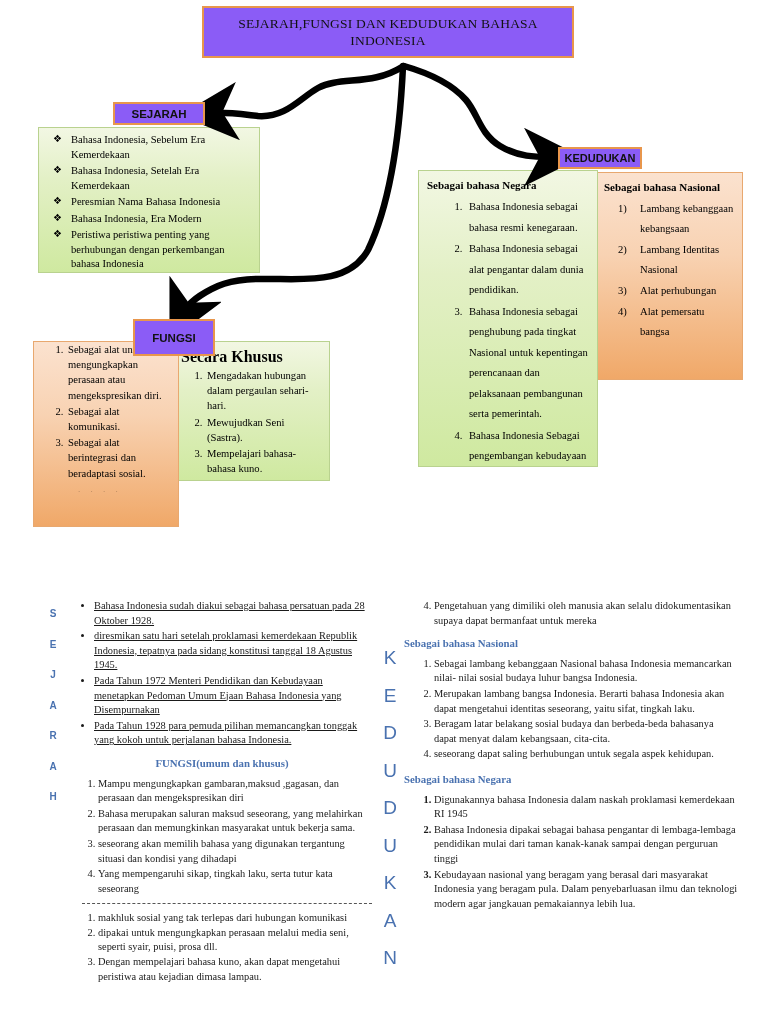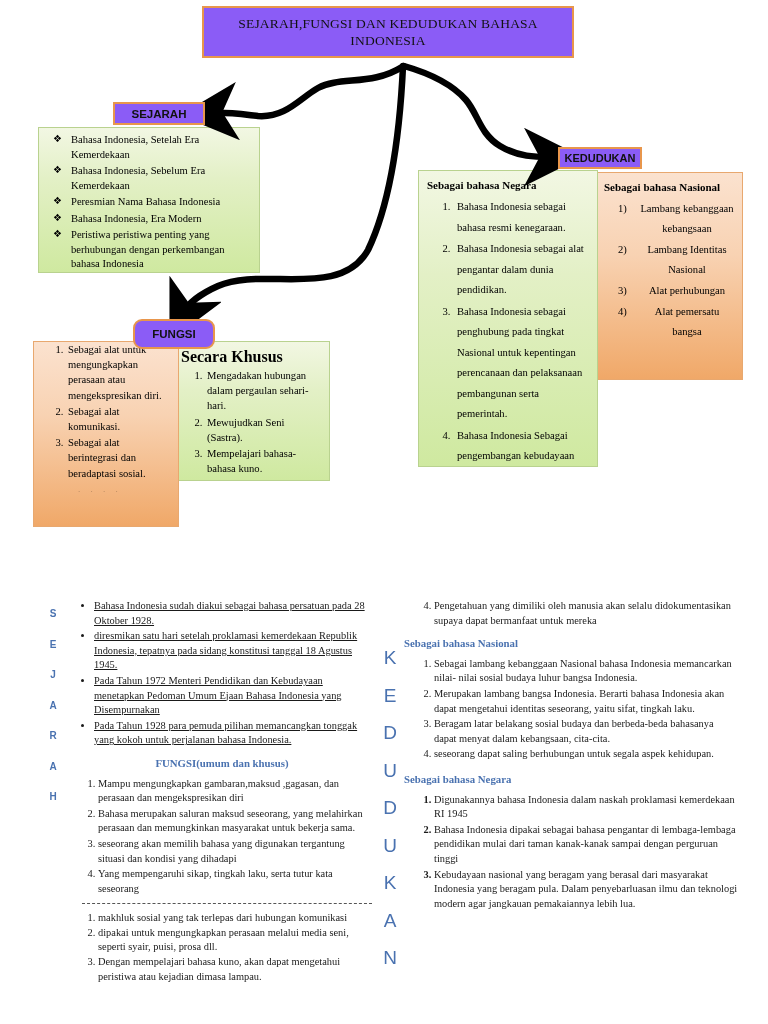--- a/index.html
+++ b/index.html
@@ -26,21 +26,21 @@
   #title-box{
     left:202px; top:6px; width:372px; height:52px;
     font-family:"Liberation Serif", serif;
     font-size:13.5px; line-height:17px; text-align:center;
     letter-spacing:.2px; padding:0 10px; font-weight:normal;
   }
   #title-box span{ display:block; }
 
   #sejarah-hdr{ left:113px; top:102px; width:92px; height:23px; font-size:11.5px; }
   #kedudukan-hdr{ left:558px; top:147px; width:84px; height:22px; font-size:11px; }
-  #fungsi-hdr{ left:133px; top:319px; width:82px; height:30px; font-size:11.5px;border-radius:9px; }
+  #fungsi-hdr{ left:133px; top:319px; width:82px; height:37px; font-size:11.5px; }
 
   .panel{
     position:absolute; border:1px solid #b7cf93; overflow:hidden;
     font-size:10.6px; line-height:15px;
   }
   .panel.green{ background:linear-gradient(to bottom,#f2f7e3 0%, #e3f0c6 35%, #cfe9a0 100%); border-color:#b9d28f;}
   .panel.orange{ background:linear-gradient(to bottom,#fbe2cf 0%, #f8d2b2 40%, #f0a868 100%); border-color:#e8a86f;}
 
   .panel h4{
     margin:0; padding:7px 0 4px 8px;
@@ -52,26 +52,26 @@
   .diamond-list{ list-style:none; padding-left:12px; }
   .diamond-list li{ position:relative; padding-left:18px; margin-bottom:2px; line-height:14.5px;}
   .diamond-list li:before{
     content:"\2756"; position:absolute; left:0; top:-1px; font-size:10px;
   }
 
   #sejarah-panel{ left:38px; top:127px; width:222px; height:146px; padding-top:5px; }
   #sejarah-panel .diamond-list{ padding-left:14px; }
 
   #negara-panel{ left:418px; top:170px; width:180px; height:297px; }
-  #negara-panel ol{ padding-left:34px; line-height:20.5px; }
+  #negara-panel ol{ padding-left:46px; line-height:20.5px; }
   #negara-panel li{ padding-left:4px; }
 
   #nasional-panel{ left:595px; top:172px; width:148px; height:208px; }
   #nasional-panel ol{ list-style-type:none; padding-left:22px; line-height:20px; counter-reset:na;}
-  #nasional-panel li{ position:relative; padding-left:22px; counter-increment:na;text-align:center;}
+  #nasional-panel li{ position:relative; padding-left:22px; counter-increment:na;}
   #nasional-panel li:before{ content:counter(na) ")"; position:absolute; left:0; }
 
   #umum-panel{ left:33px; top:341px; width:146px; height:186px; }
   #umum-panel ol{ padding-left:32px; line-height:15.2px;}
   #umum-panel li{ padding-left:2px; }
 
   #khusus-panel{ left:172px; top:341px; width:158px; height:140px; }
   #khusus-panel ol{ padding-left:32px; line-height:15.2px;}
   #khusus-panel li{ padding-left:2px; }
   #khusus-panel h4{ font-size:16px; }
@@ -125,22 +125,22 @@
     <path d="M402,67 C372,86 340,76 318,88 C300,98 286,118 258,116 C240,114 226,112 212,113" fill="none" stroke="#000" stroke-width="6.5" stroke-linecap="round" marker-end="url(#ah)"></path>
 
     <path d="M404,66 C432,74 452,84 466,100 C478,114 480,134 500,146 C518,157 536,157 550,157" fill="none" stroke="#000" stroke-width="6.5" stroke-linecap="round" marker-end="url(#ah)"></path>
 
     <path d="M403,66 C400,130 392,200 368,250 C340,300 262,266 218,286 C200,294 188,304 184,312" fill="none" stroke="#000" stroke-width="6.5" stroke-linecap="round" marker-end="url(#ah)"></path>
   </svg>
 
   <div class="hdr-box" id="sejarah-hdr">SEJARAH</div>
   <div class="panel green" id="sejarah-panel">
     <ul class="diamond-list">
+      <li>Bahasa Indonesia, Sebelum Era Kemerdekaan</li>
       <li>Bahasa Indonesia, Setelah Era Kemerdekaan</li>
-      <li>Bahasa Indonesia, Sebelum Era Kemerdekaan</li>
       <li>Peresmian Nama Bahasa Indonesia</li>
       <li>Bahasa Indonesia, Era Modern</li>
       <li>Peristiwa peristiwa penting yang berhubungan dengan perkembangan bahasa Indonesia</li>
     </ul>
   </div>
 
   <div class="hdr-box" id="kedudukan-hdr">KEDUDUKAN</div>
   <div class="panel orange" id="nasional-panel">
     <h4>Sebagai bahasa Nasional</h4>
     <ol>

